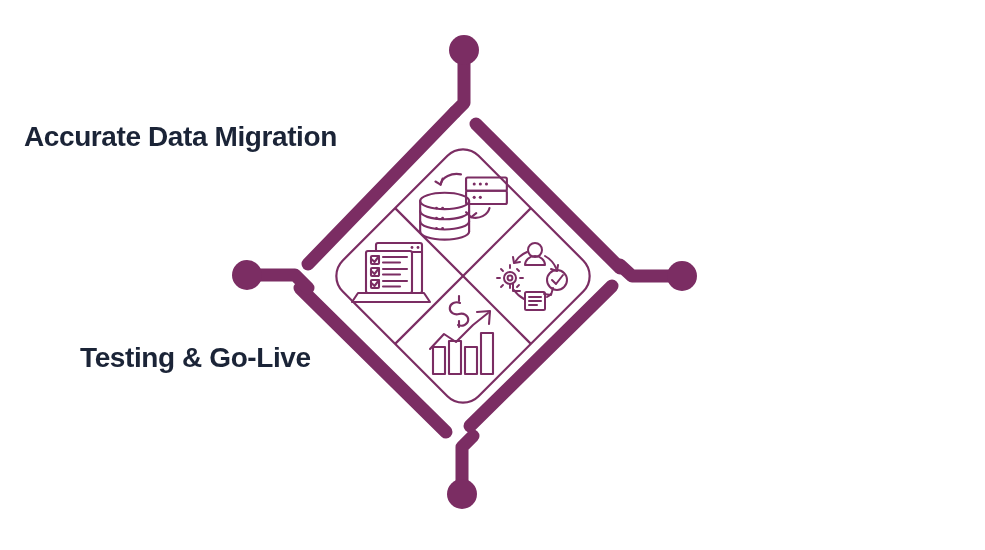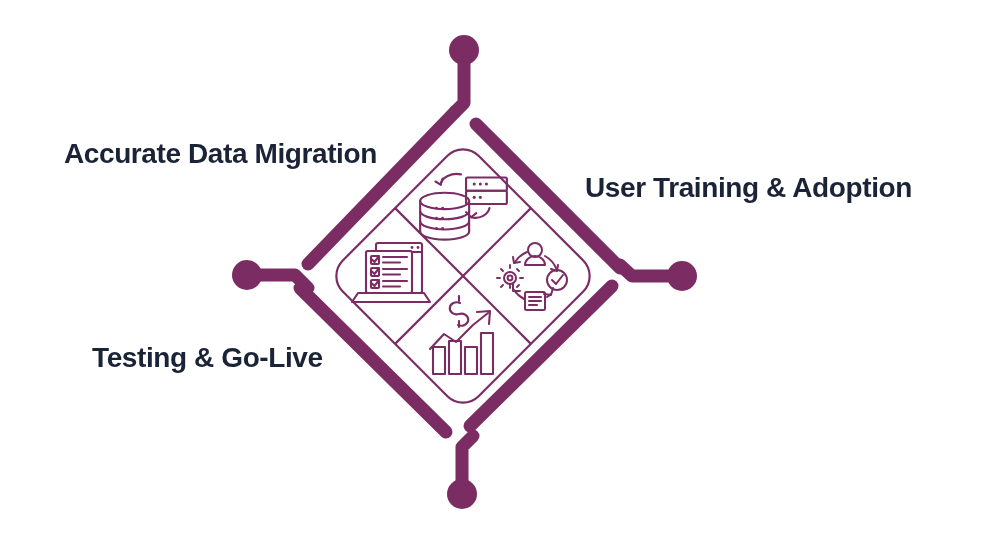--- a/index.html
+++ b/index.html
@@ -28,23 +28,23 @@
   .label {
     position: absolute;
     font-family: "Liberation Sans", sans-serif;
     font-weight: 700;
     font-size: 28px;
     letter-spacing: -0.4px;
     color: #1b2437;
     white-space: nowrap;
     line-height: 1.1;
   }
-  #label-top-left   { left: 24px;  top: 139px; margin-left: 40px; }
+  #label-top-left   { left: 24px;  top: 122px; }
   #label-top-right  { left: 585px; top: 173px; }
-  #label-bot-left   { left: 92px;  top: 343px; }
+  #label-bot-left   { left: 80px;  top: 343px; }
   #label-bot-right  { left: 531px; top: 394px; }
 </style>
 </head>
 <body>
 
 <div id="stage">
 
   <svg id="diagram-svg" viewBox="0 0 985 550">
 
     <g>
@@ -186,18 +186,17 @@
       <path d="M14,-31 L27,-32 L26,-19"></path>
 
       <path d="M-3,-40 a7,6 0 1 0 -1,11 a7,6 0 1 1 -1,11"></path>
       <line x1="-4" y1="-47" x2="-4" y2="-42"></line>
       <line x1="-4" y1="-22" x2="-4" y2="-16"></line>
     </g>
   </svg>
 
   <div class="label" id="label-top-left">Accurate Data Migration</div>
 
-  <div class="label" id="label-top-right">User Training &amp; Adoption</div>
 
   <div class="label" id="label-bot-left">Testing &amp; Go-Live</div>
 
 
 </div>
 
 </body></html>

